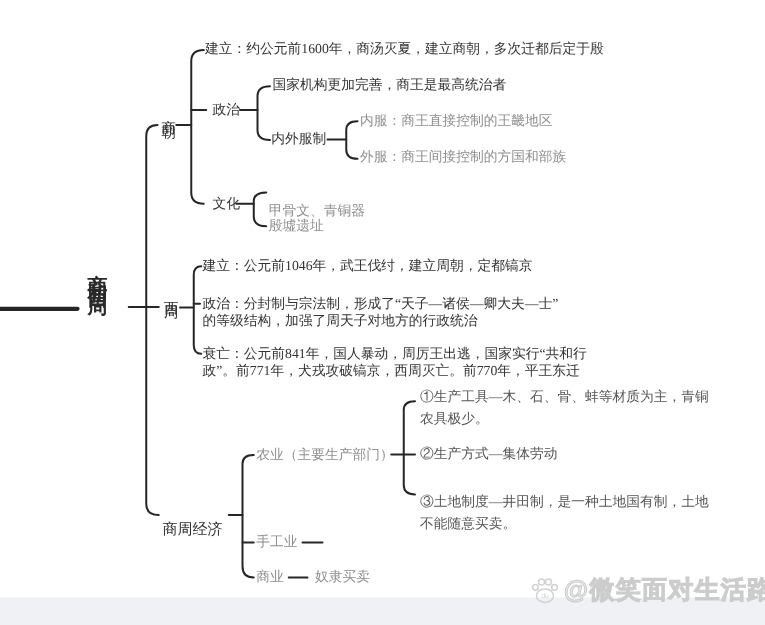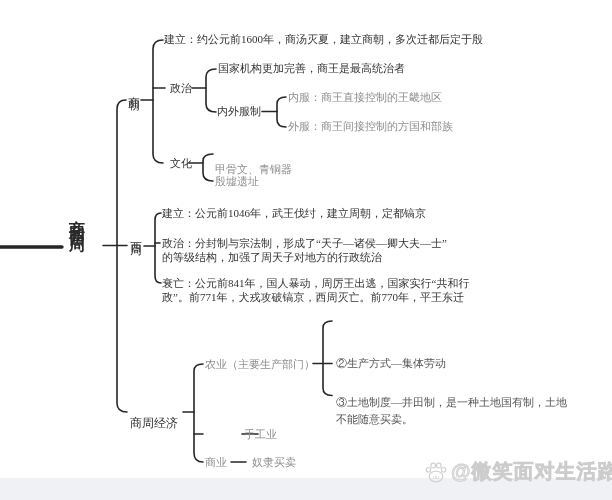--- a/index.html
+++ b/index.html
@@ -116,24 +116,26 @@
 
   <div class="t vlabel" style="left:128px;top:233px;">西周</div>
   <div class="t" style="left:162px;top:206px;">建立：公元前1046年，武王伐纣，建立周朝，定都镐京</div>
   <div class="t block14" style="left:162px;top:236px;">政治：分封制与宗法制，形成了“天子—诸侯—卿大夫—士”
 的等级结构，加强了周天子对地方的行政统治</div>
   <div class="t block14" style="left:162px;top:276px;">衰亡：公元前841年，国人暴动，周厉王出逃，国家实行“共和行
 政”。前771年，犬戎攻破镐京，西周灭亡。前770年，平王东迁</div>
 
   <div class="t econ" style="left:130px;top:416px;">商周经济</div>
   <div class="t gray" style="left:205px;top:357px;">农业（主要生产部门）</div>
+  <div class="t mid block16" style="left:336px;top:310px;">①生产工具—木、石、骨、蚌等材质为主，青铜
+农具极少。</div>
   <div class="t mid block16" style="left:336px;top:355px;">②生产方式—集体劳动</div>
   <div class="t mid block16" style="left:336px;top:382px;margin-top:12px;">③土地制度—井田制，是一种土地国有制，土地
 不能随意买卖。</div>
-  <div class="t gray" style="left:205px;top:427px;margin-left:39px;">手工业</div>
+  <div class="t gray" style="left:205px;top:427px;">手工业</div>
   <div class="t gray" style="left:205px;top:455px;">商业</div>
   <div class="t gray" style="left:252px;top:455px;">奴隶买卖</div>
 
   <div id="footer-band"></div>
 
   <div id="watermark">
     <svg width="22" height="26" viewBox="0 0 22 26">
       <g fill="none" stroke="#d2d2d2" stroke-width="1.2">
         <ellipse cx="11" cy="17.5" rx="6.8" ry="5.4"></ellipse>
         <circle cx="3.4" cy="10.8" r="2.3"></circle>

